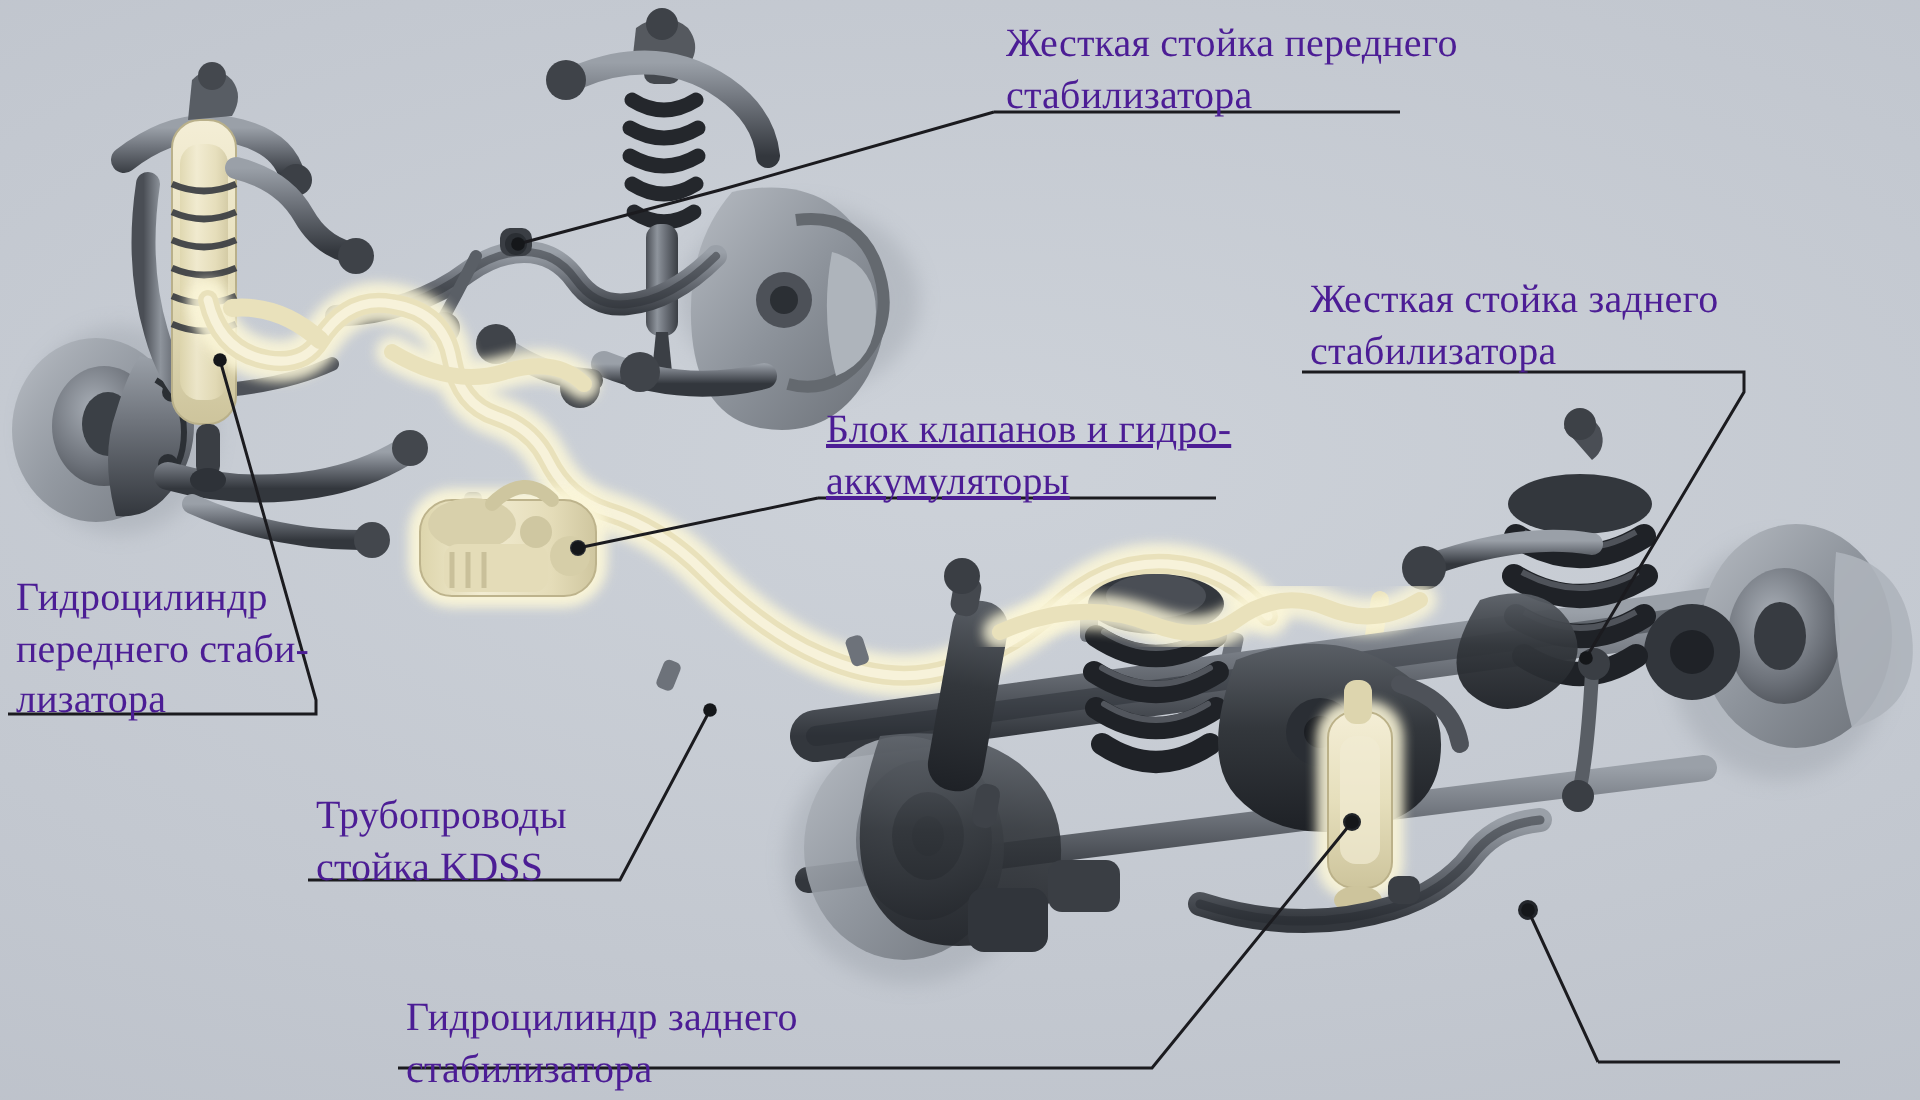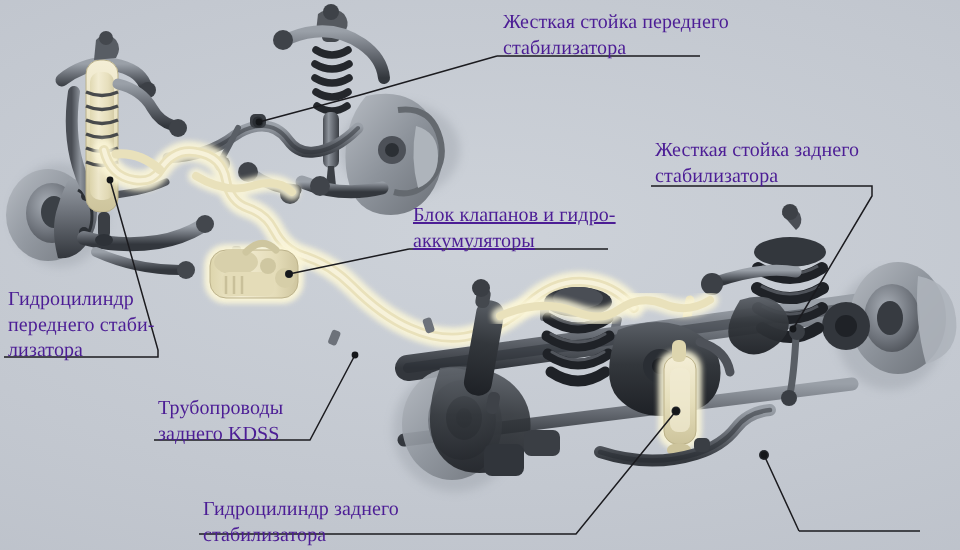--- a/index.html
+++ b/index.html
@@ -364,16 +364,16 @@
   <div class="label" style="left:503px;top:10px;">Жесткая стойка переднего
 стабилизатора</div>
   <div class="label" style="left:655px;top:138px;font-family:Liberation Serif, serif;">Жесткая стойка заднего
 стабилизатора</div>
   <div class="label" style="left:413px;top:203px;text-decoration:underline;">Блок клапанов и гидро-
 аккумуляторы</div>
   <div class="label" style="left:8px;top:287px;">Гидроцилиндр
 переднего стаби-
 лизатора</div>
   <div class="label" style="left:158px;top:396px;">Трубопроводы
-заднего KDSS</div>
+стойка KDSS</div>
   <div class="label" style="left:203px;top:497px;">Гидроцилиндр заднего
 стабилизатора</div>
 </div>
 
 </body></html>

